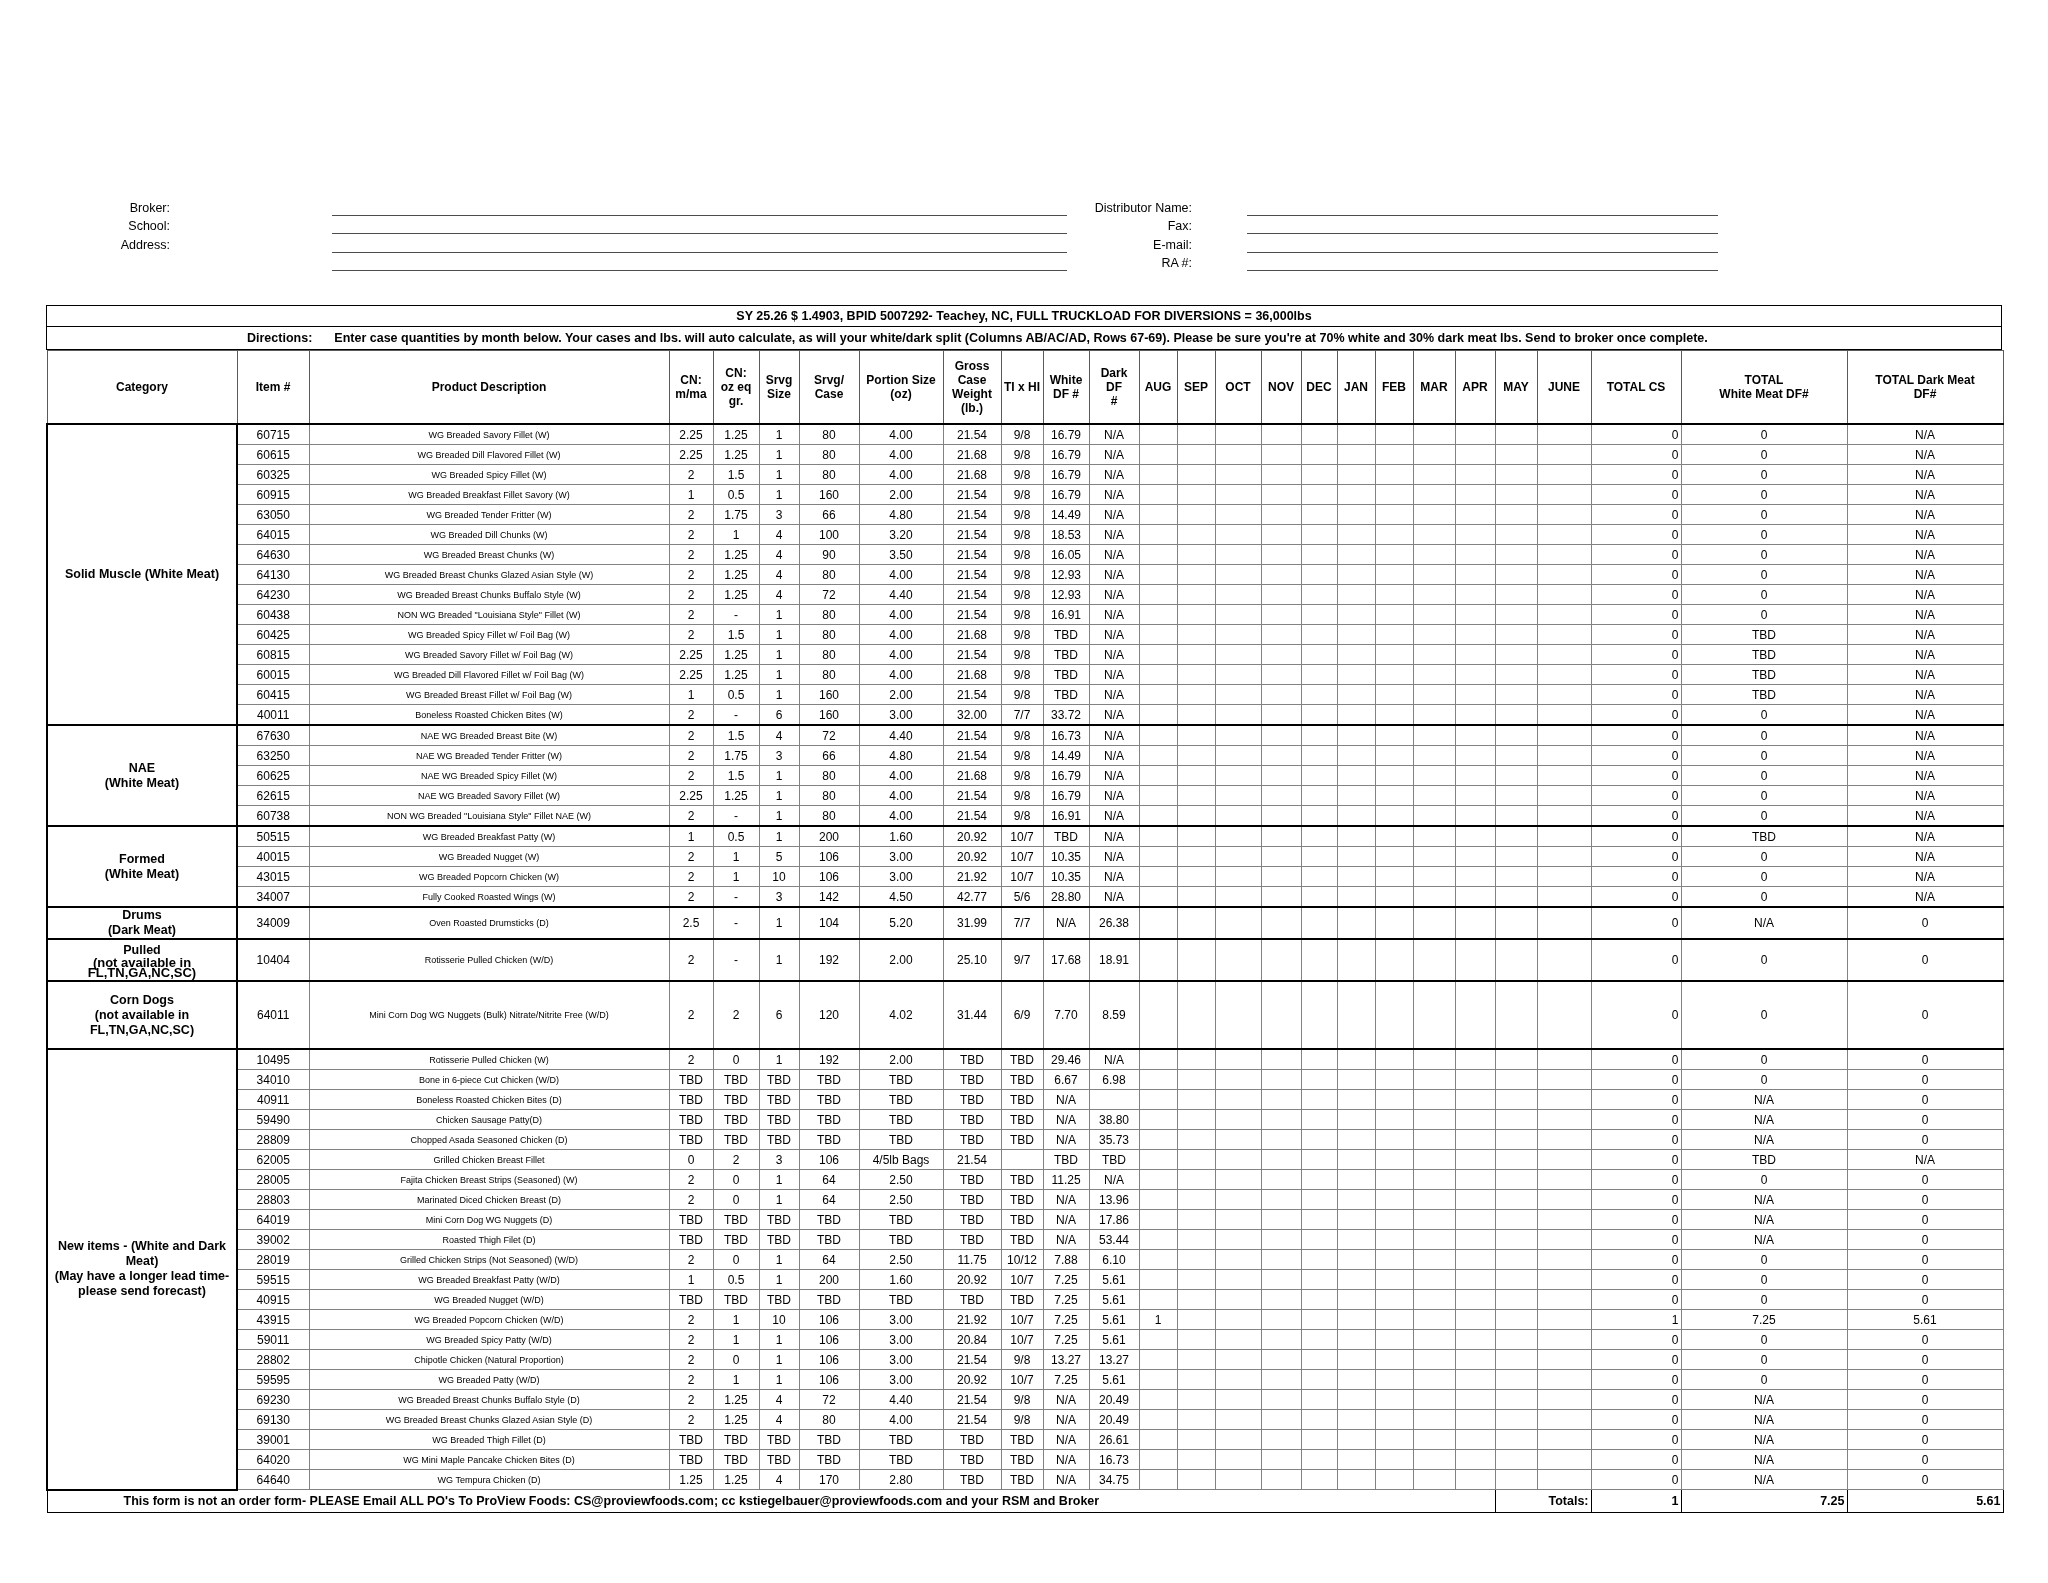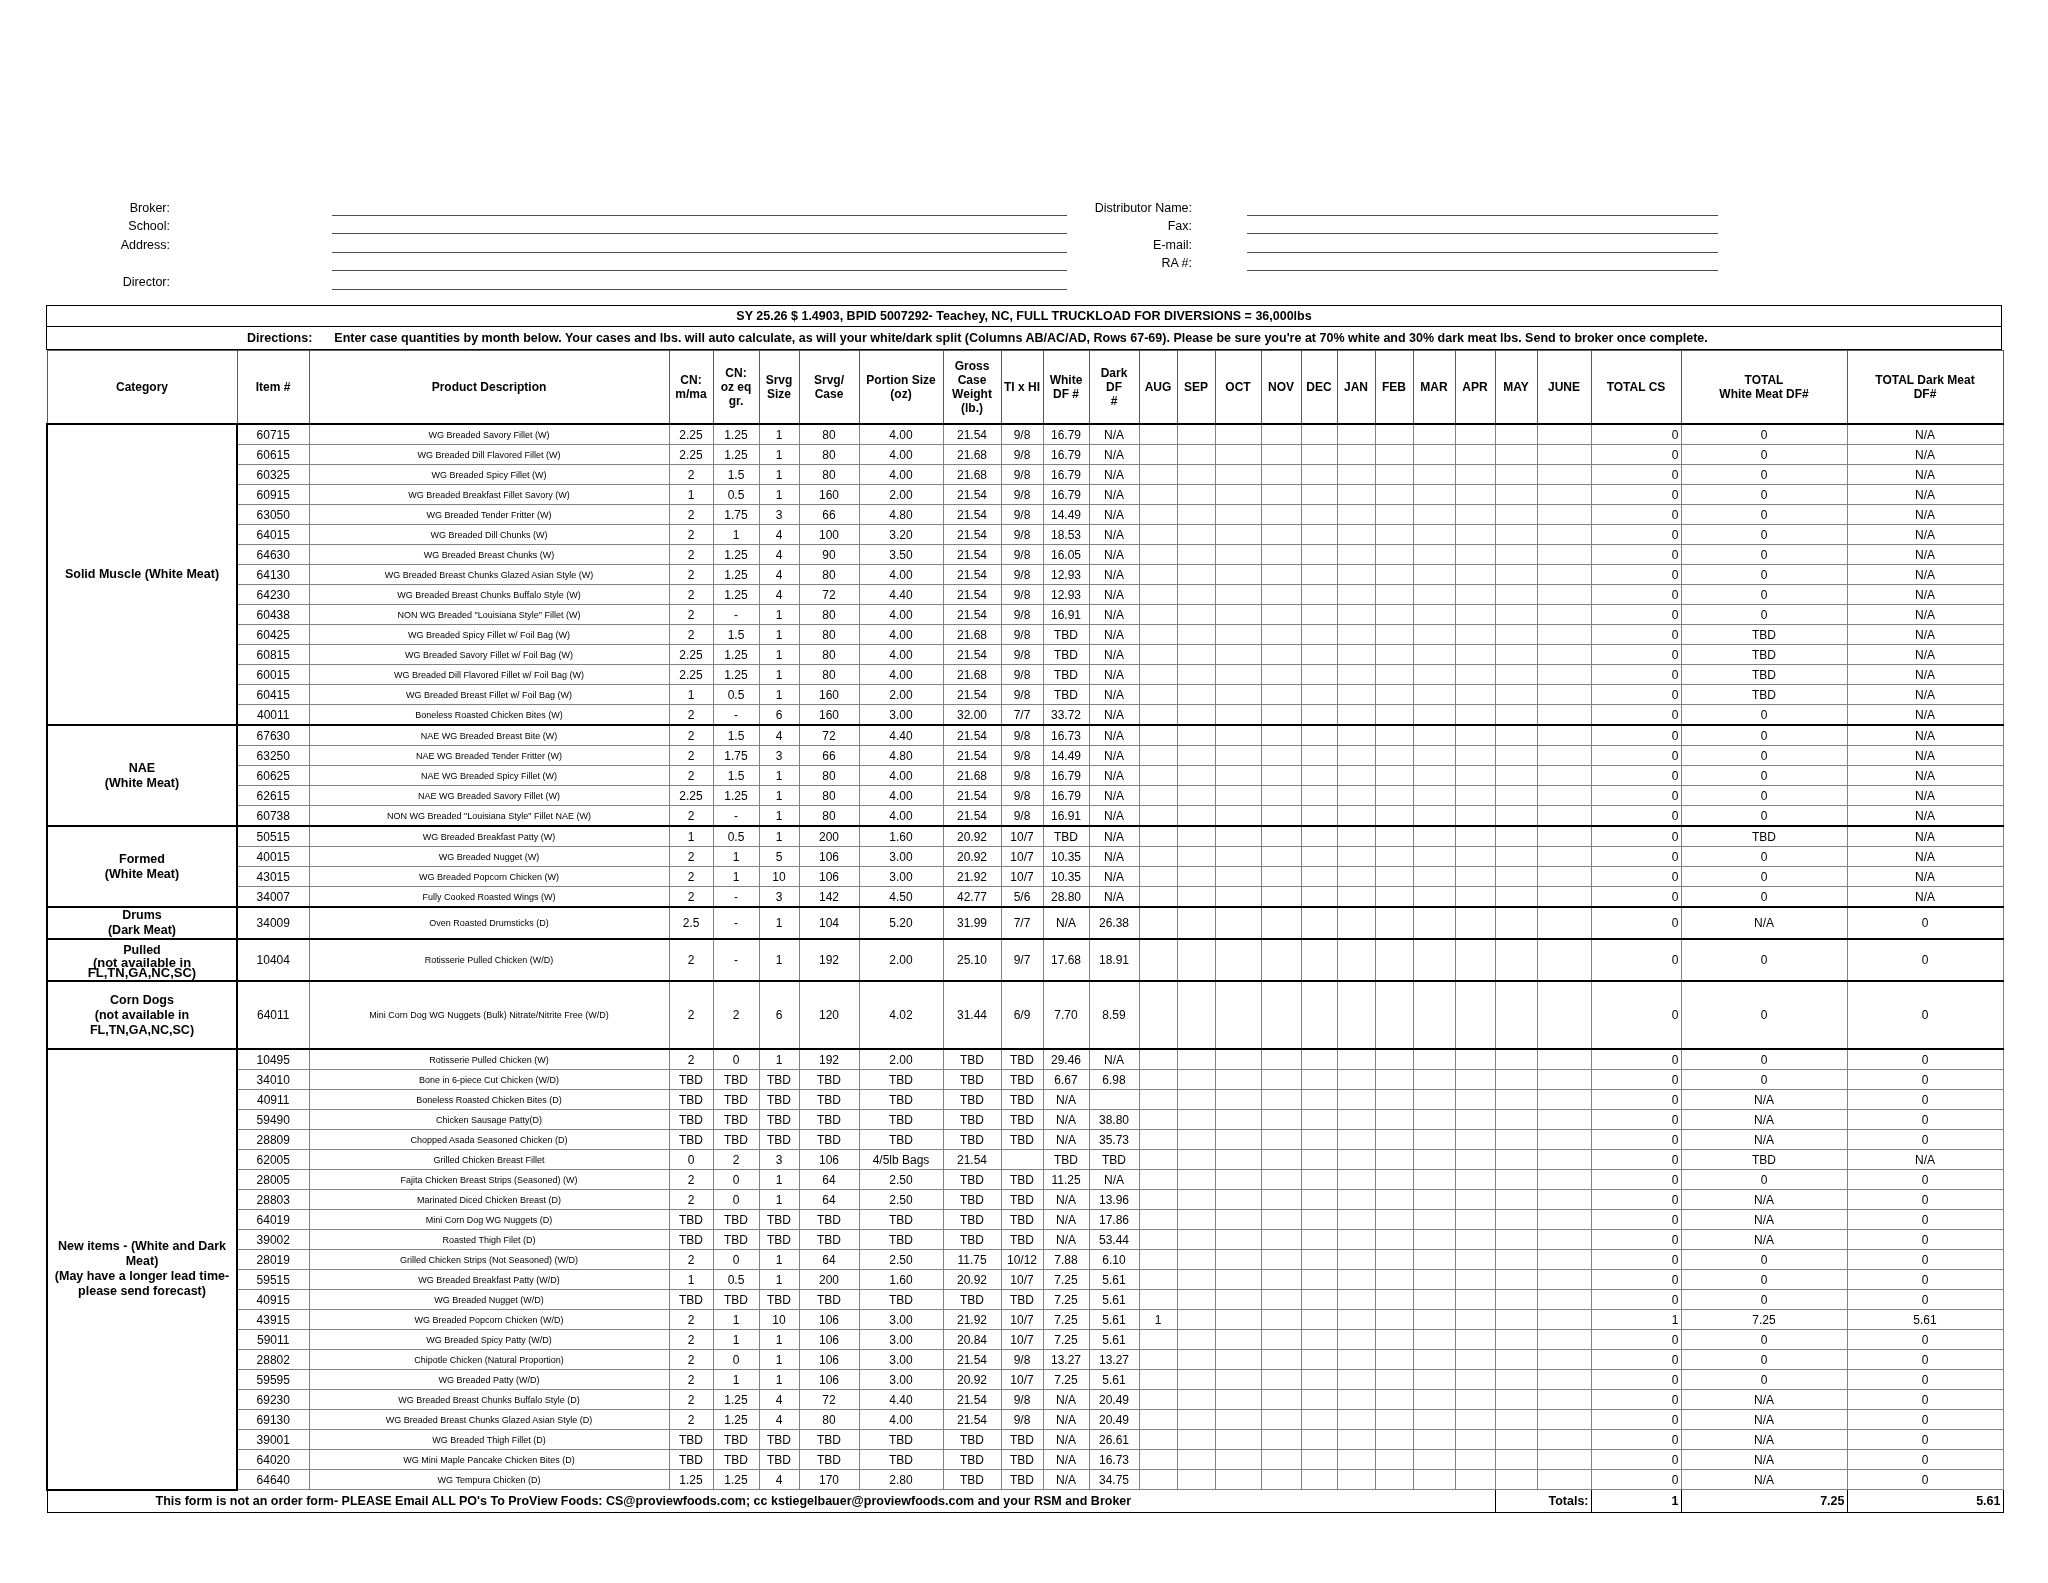--- a/index.html
+++ b/index.html
@@ -34,21 +34,21 @@
   td.desc{font-size:9px;}
   td.cat{font-weight:700;font-size:12.5px;border:2.2px solid #000;white-space:normal;
          line-height:15px;text-align:center;}
   .cat .cat-line-small{font-size:13px;line-height:10px;display:block;}
   tr.sec-start td{border-top:2px solid #000;}
   td.tcs{text-align:right;}
   tr.h30 td{height:30px;} tr.h40 td{height:40px;} tr.h66 td{height:66px;}
   
   tr.totals-row td{height:21px;font-weight:700;font-size:12.5px;}
   td.note-cell{border:none;border-top:1.6px solid #000;text-align:left;
-               padding-left:108px;white-space:nowrap;}
+               padding-left:76px;white-space:nowrap;}
   td.tot-label{border:1.4px solid #000;text-align:right;}
   td.tot-val{border:1.4px solid #000;text-align:right;border-bottom:1.6px solid #000;}
 </style>
 </head>
 <body>
 
 <div class="page">
 
 
   <div class="fields-left">
@@ -62,25 +62,20 @@
       <span class="fgap"></span>
         <span class="fline"></span>
     </div>
     <div class="frow">
       <span class="flabel">Address:</span>
       <span class="fgap"></span>
         <span class="fline"></span>
     </div>
     <div class="frow">
       <span class="flabel"></span>
-      <span class="fgap"></span>
-        <span class="fline"></span>
-    </div>
-    <div class="frow">
-      <span class="flabel">Director:</span>
       <span class="fgap"></span>
         <span class="fline"></span>
     </div>
   </div>
 
   <div class="fields-right">
     <div class="frow">
       <span class="flabel">Distributor Name:</span>
       <span class="fgap"></span>
         <span class="fline"></span>

